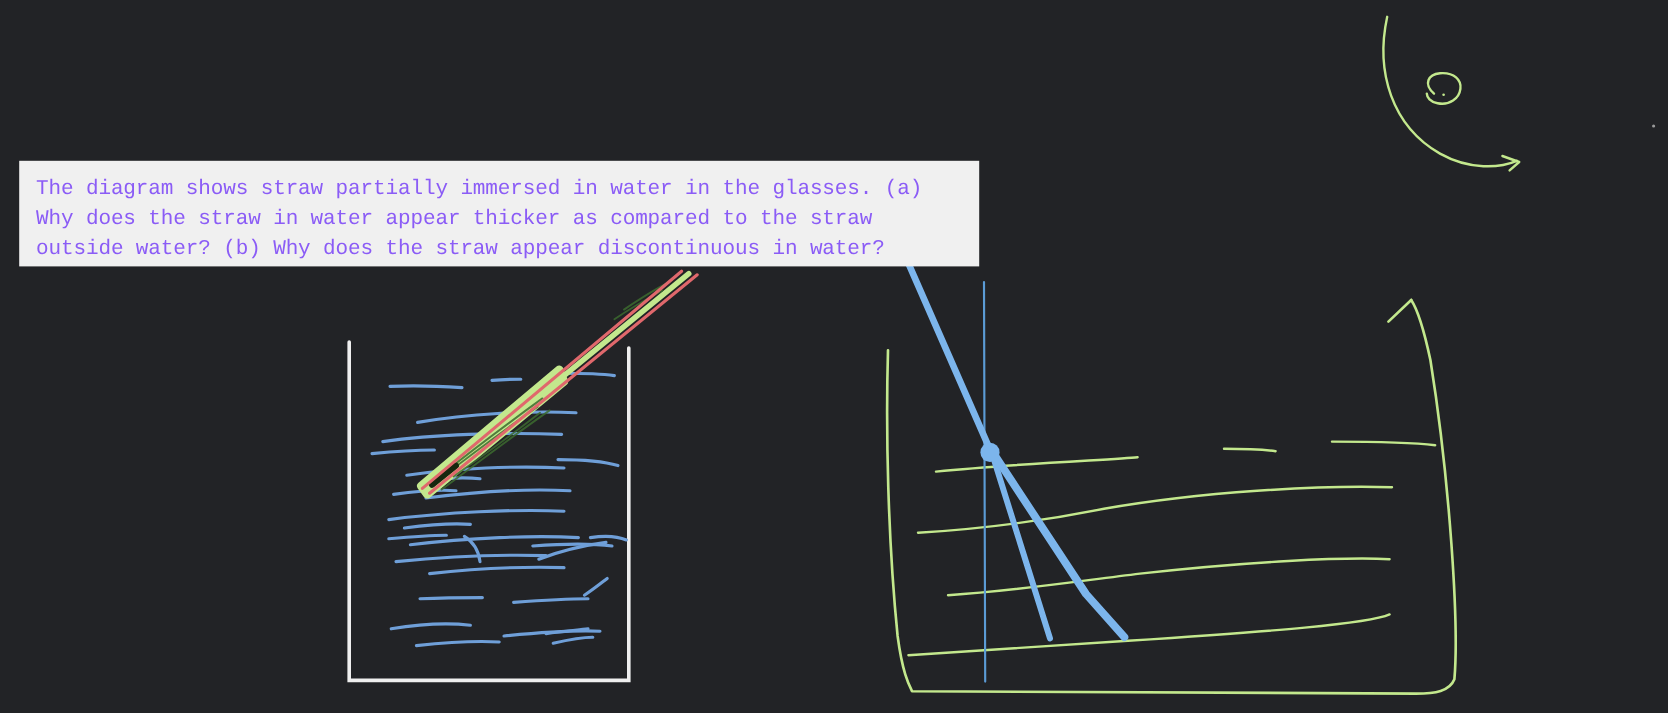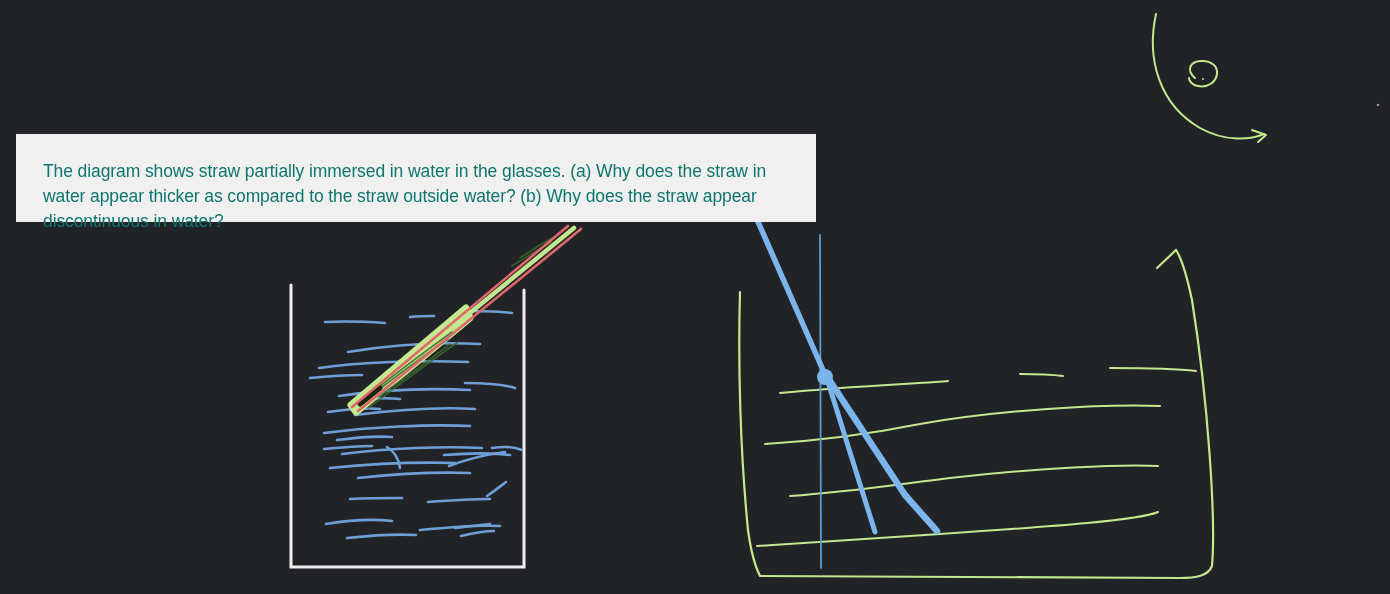--- a/index.html
+++ b/index.html
@@ -33,25 +33,25 @@
     left: 16px;
     top: 134px;
     width: 800px;
     height: 88px;
     background: #f0f0f0;
     box-sizing: border-box;
     padding: 12px 14px 10px 14px;
     z-index: 5;
   }
   #question-text {
-    margin: 13px;
-    font-family: Liberation Sans, sans-serif;
+    margin: 0;
+    font-family: Liberation Mono, monospace;
     font-size: 17.5px;
     line-height: 1.42;
-    color: #0f766e;
+    color: #8b5cf6;
     letter-spacing: -0.1px;
     white-space: pre-wrap;
   }
 </style>
 </head>
 <body>
 
 <div id="canvas-root">
 
   <svg id="whiteboard-svg" viewBox="0 0 1390 594" xmlns="http://www.w3.org/2000/svg">

